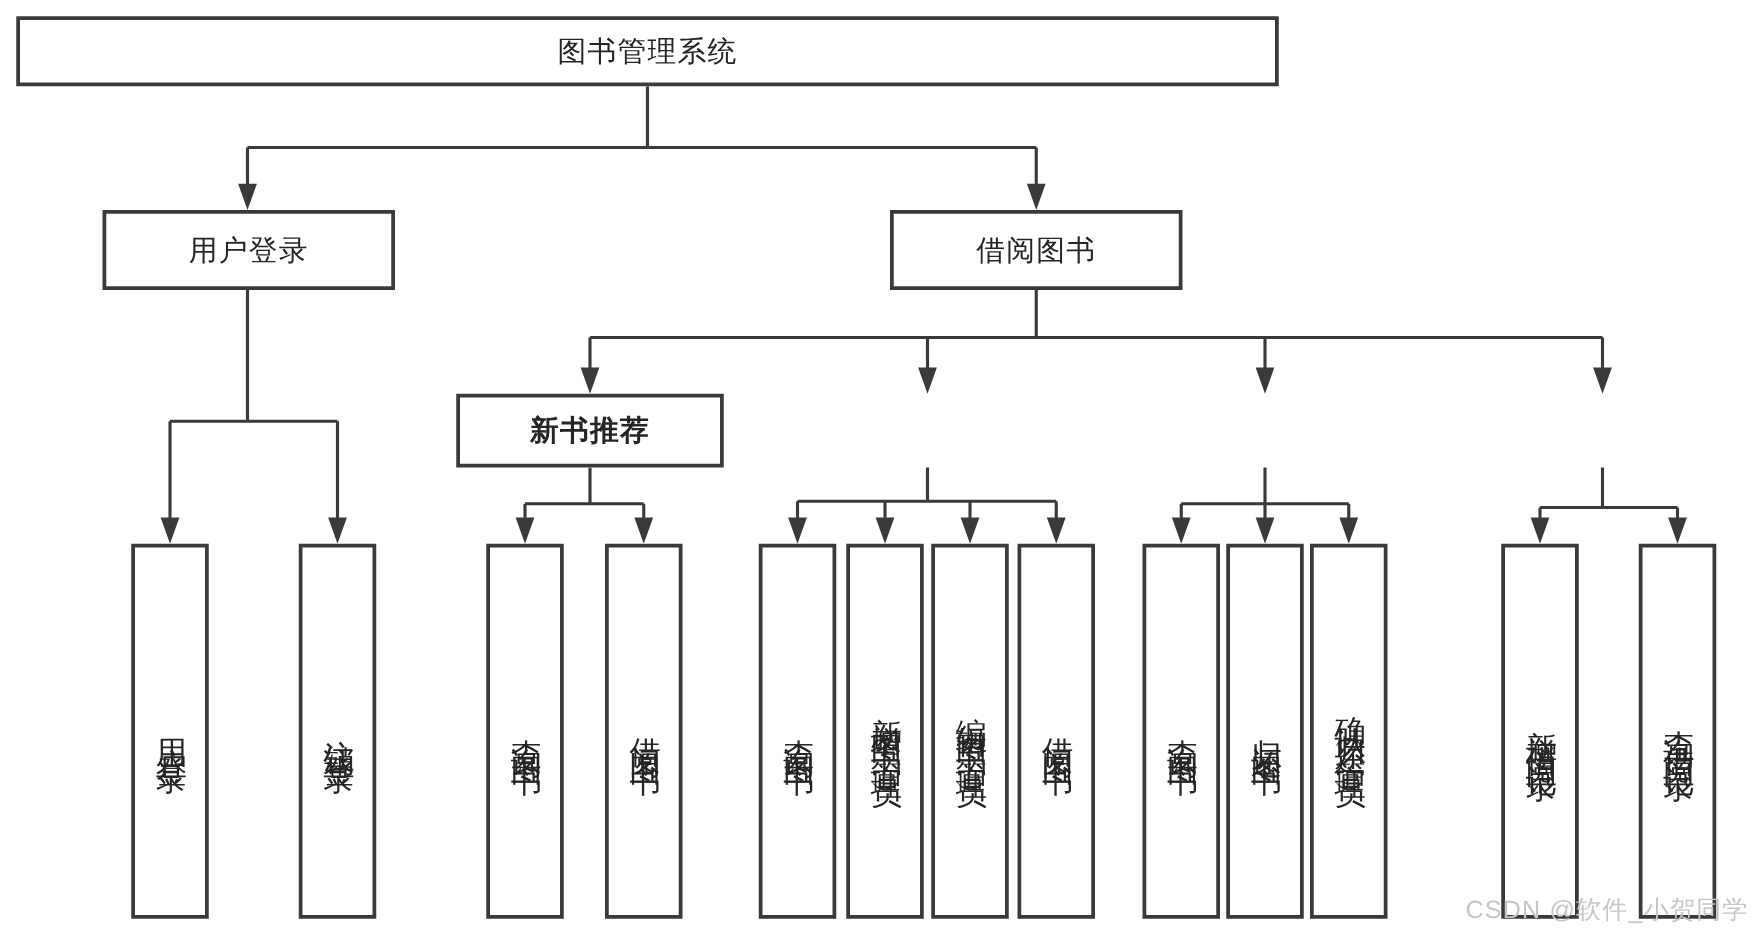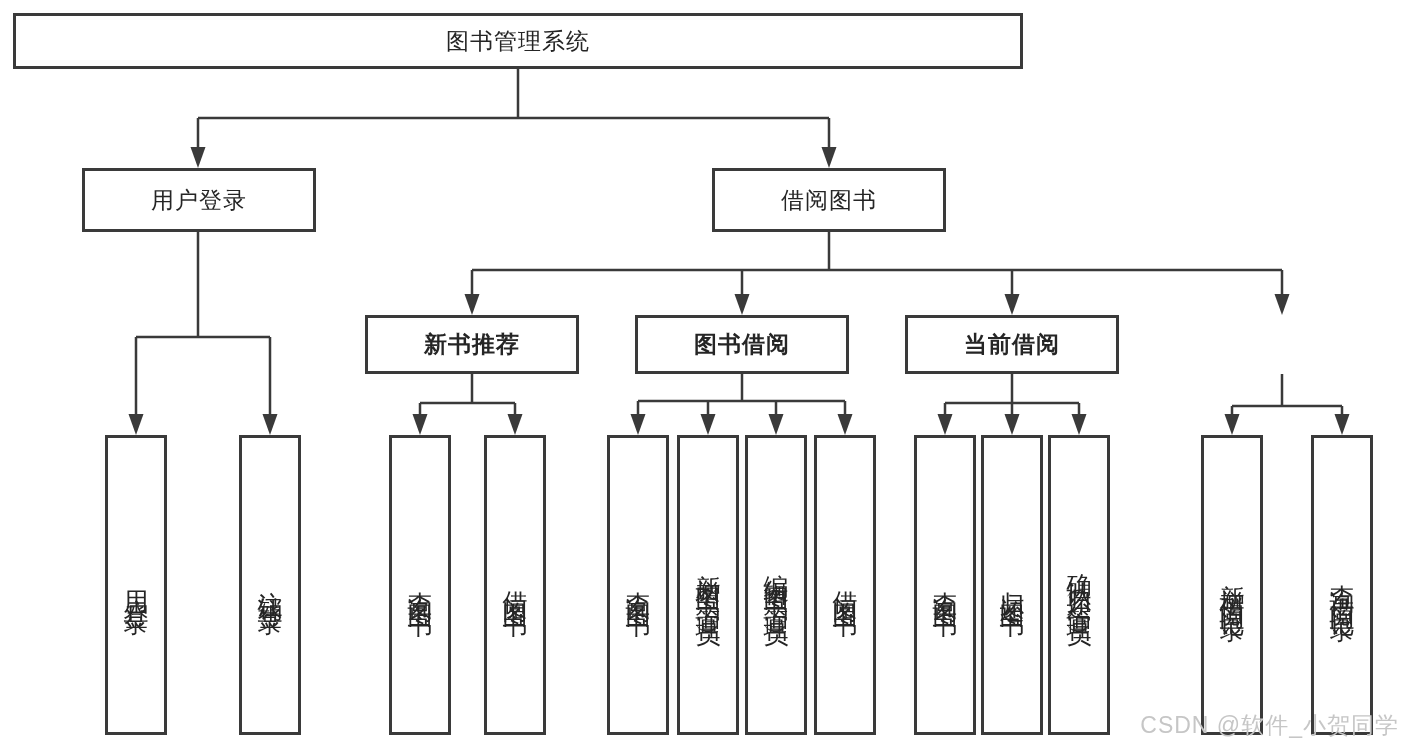--- a/index.html
+++ b/index.html
@@ -37,21 +37,21 @@
   .leaf{top:435px;width:62px;height:300px;}
   .vtext{
     writing-mode:vertical-rl;
     font-size:25px;
     letter-spacing:7px;
     line-height:1;
     color:var(--text-color);
   }
   .watermark{
     position:absolute;right:6px;bottom:6px;
-    font-size:23px;color:var(--watermark-color);
+    font-size:20px;color:var(--watermark-color);
     z-index:5;letter-spacing:1px;white-space:nowrap;
   }
 </style>
 </head>
 <body>
 
 <div class="canvas">
 
   <svg class="connector-svg" width="1405" height="747" viewBox="0 0 1405 747">
     <g>
@@ -93,26 +93,20 @@
   <div class="node h-node l2-node" style="left:82px">
     <span>用户登录</span>
   </div>
   <div class="node h-node l2-node" style="left:712px">
     <span>借阅图书</span>
   </div>
 
   <div class="node h-node l3-node" style="left:365px">
     <span>新书推荐</span>
   </div>
-  <div class="node h-node l3-node" style="left:635px">
-    <span>图书借阅</span>
-  </div>
-  <div class="node h-node l3-node" style="left:905px">
-    <span>当前借阅</span>
-  </div>
 
   <div class="node leaf" style="left:105px">
     <span class="vtext">用户登录</span>
   </div>
   <div class="node leaf" style="left:239px">
     <span class="vtext">注销登录</span>
   </div>
 
   <div class="node leaf" style="left:389px">
     <span class="vtext">查询图书</span>

